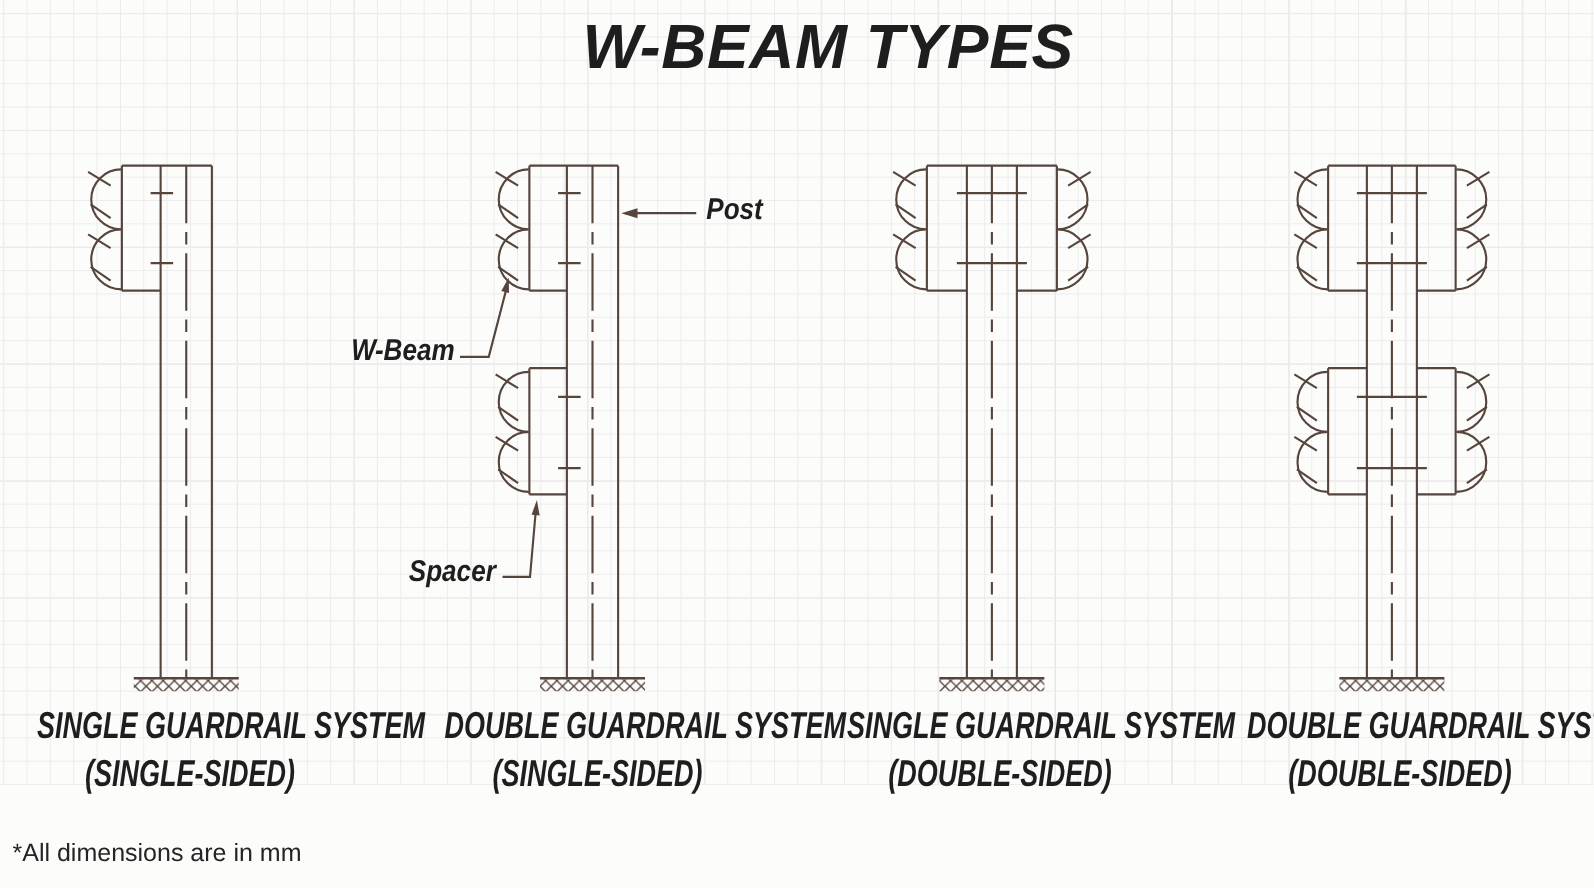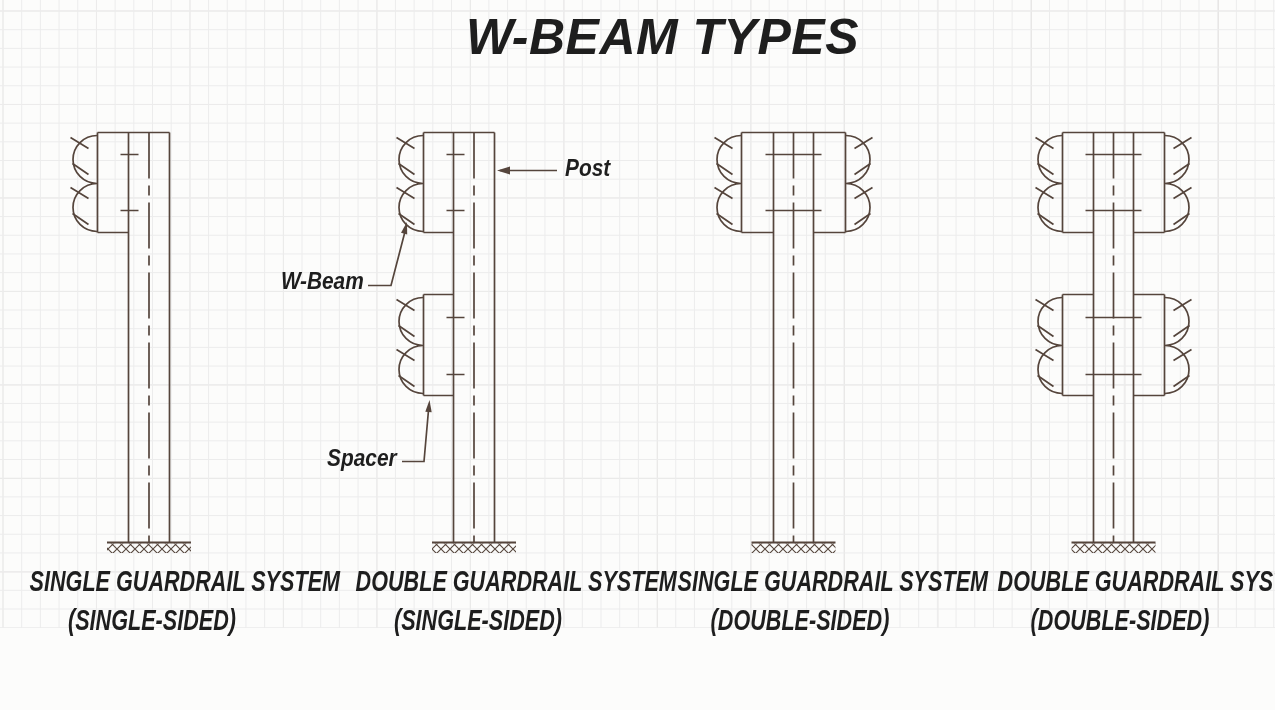--- a/index.html
+++ b/index.html
@@ -160,13 +160,14 @@
   </div>
   <div class="caption cap3">
     <div>SINGLE GUARDRAIL SYSTEM</div>
     <div>(DOUBLE-SIDED)</div>
   </div>
   <div class="caption cap4">
     <div>DOUBLE GUARDRAIL SYSTEM</div>
     <div>(DOUBLE-SIDED)</div>
   </div>
 
+  <div class="footnote">*All dimensions are in mm</div>
 </div>
 
 </body></html>

